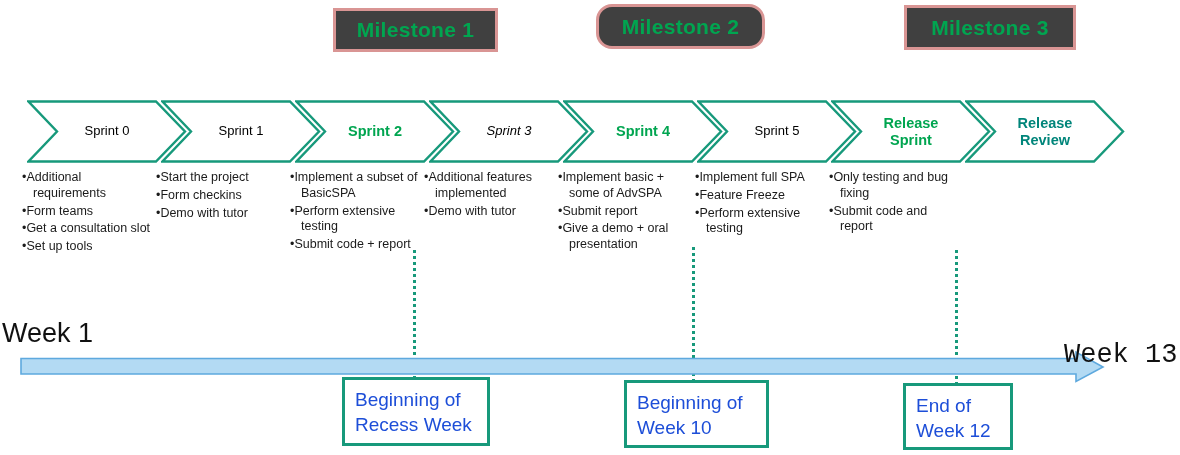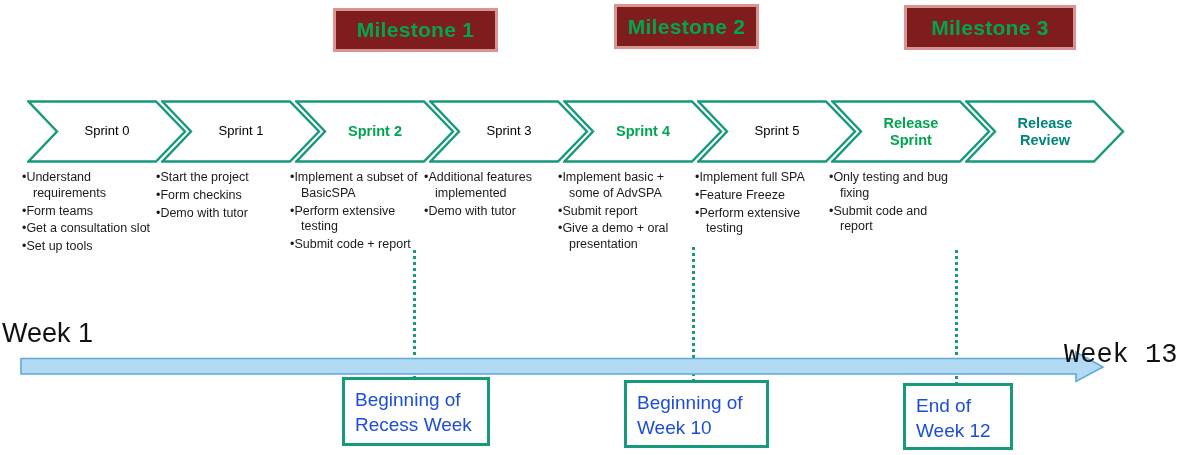--- a/index.html
+++ b/index.html
@@ -5,21 +5,21 @@
   * { box-sizing: border-box; margin: 0; padding: 0; }
   body { background: #fff; font-family: "Liberation Sans", sans-serif; }
   .canvas {
     position: relative; width: 1180px; height: 455px;
     background: #ffffff; overflow: hidden;
     font-family: "Liberation Sans", sans-serif;
   }
 
   
   .milestone {
-    position: absolute; background: #7f1d1d;
+    position: absolute; background: #404040;
     border: 3px solid #d99594;
     display: flex; align-items: center; justify-content: center;
     font-weight: bold; font-size: 21px; color: #00a550;
     letter-spacing: .3px;
   }
 
   
   .chevron { position: absolute; top: 100px; width: 160px; height: 63px; }
   .chevron svg { position: absolute; left: 0; top: 0; }
   .chevron .lbl {
@@ -59,21 +59,21 @@
   .arrow-layer { position: absolute; left: 0; top: 0; }
 </style>
 </head>
 <body>
 
 <div class="canvas">
 
   <div class="milestone" style="left:333px; top:8px;  width:165px; height:44px;">
     <span>Milestone 1</span>
   </div>
-  <div class="milestone" style="left:614px; top:4px;  width:145px; height:45px;">
+  <div class="milestone" style="left:596px; top:4px;  width:169px; height:45px;border-radius:16px;">
     <span>Milestone 2</span>
   </div>
   <div class="milestone" style="left:904px; top:5px;  width:172px; height:45px;">
     <span>Milestone 3</span>
   </div>
 
   <div class="chevron" style="left:27px;">
     <svg width="160" height="63" viewBox="0 0 160 63">
       <polygon points="1.5,1.5 129,1.5 158,31.5 129,61.5 1.5,61.5 30,31.5" fill="#ffffff" stroke="#17997b" stroke-width="2.4"></polygon>
     </svg>
@@ -84,21 +84,21 @@
       <polygon points="1.5,1.5 129,1.5 158,31.5 129,61.5 1.5,61.5 30,31.5" fill="#ffffff" stroke="#17997b" stroke-width="2.4"></polygon>
     </svg>
     <div class="lbl">Sprint 1</div>
   </div>
   <div class="chevron" style="left:295px;">
     <svg width="160" height="63" viewBox="0 0 160 63">
       <polygon points="1.5,1.5 129,1.5 158,31.5 129,61.5 1.5,61.5 30,31.5" fill="#ffffff" stroke="#17997b" stroke-width="2.4"></polygon>
     </svg>
     <div class="lbl green">Sprint 2</div>
   </div>
-  <div class="chevron" style="left:429px;">
+  <div class="chevron" style="left:429px;font-style:italic;">
     <svg width="160" height="63" viewBox="0 0 160 63">
       <polygon points="1.5,1.5 129,1.5 158,31.5 129,61.5 1.5,61.5 30,31.5" fill="#ffffff" stroke="#17997b" stroke-width="2.4"></polygon>
     </svg>
     <div class="lbl">Sprint 3</div>
   </div>
   <div class="chevron" style="left:563px;">
     <svg width="160" height="63" viewBox="0 0 160 63">
       <polygon points="1.5,1.5 129,1.5 158,31.5 129,61.5 1.5,61.5 30,31.5" fill="#ffffff" stroke="#17997b" stroke-width="2.4"></polygon>
     </svg>
     <div class="lbl green">Sprint 4</div>
@@ -118,21 +118,21 @@
   </div>
   <div class="chevron" style="left:965px;">
     <svg width="160" height="63" viewBox="0 0 160 63">
       <polygon points="1.5,1.5 129,1.5 158,31.5 129,61.5 1.5,61.5 30,31.5" fill="#ffffff" stroke="#17997b" stroke-width="2.4"></polygon>
     </svg>
     <div class="lbl teal">Release
 Review</div>
   </div>
 
   <div class="blist" style="left:22px; width:130px;">
-    <div class="bi">Understand requirements</div>
+    <div class="bi">Additional requirements</div>
     <div class="bi">Form teams</div>
     <div class="bi">Get a consultation slot</div>
     <div class="bi">Set up tools</div>
   </div>
   <div class="blist" style="left:156px; width:128px;">
     <div class="bi">Start the project</div>
     <div class="bi">Form checkins</div>
     <div class="bi">Demo with tutor</div>
   </div>
   <div class="blist" style="left:290px; width:132px;">

